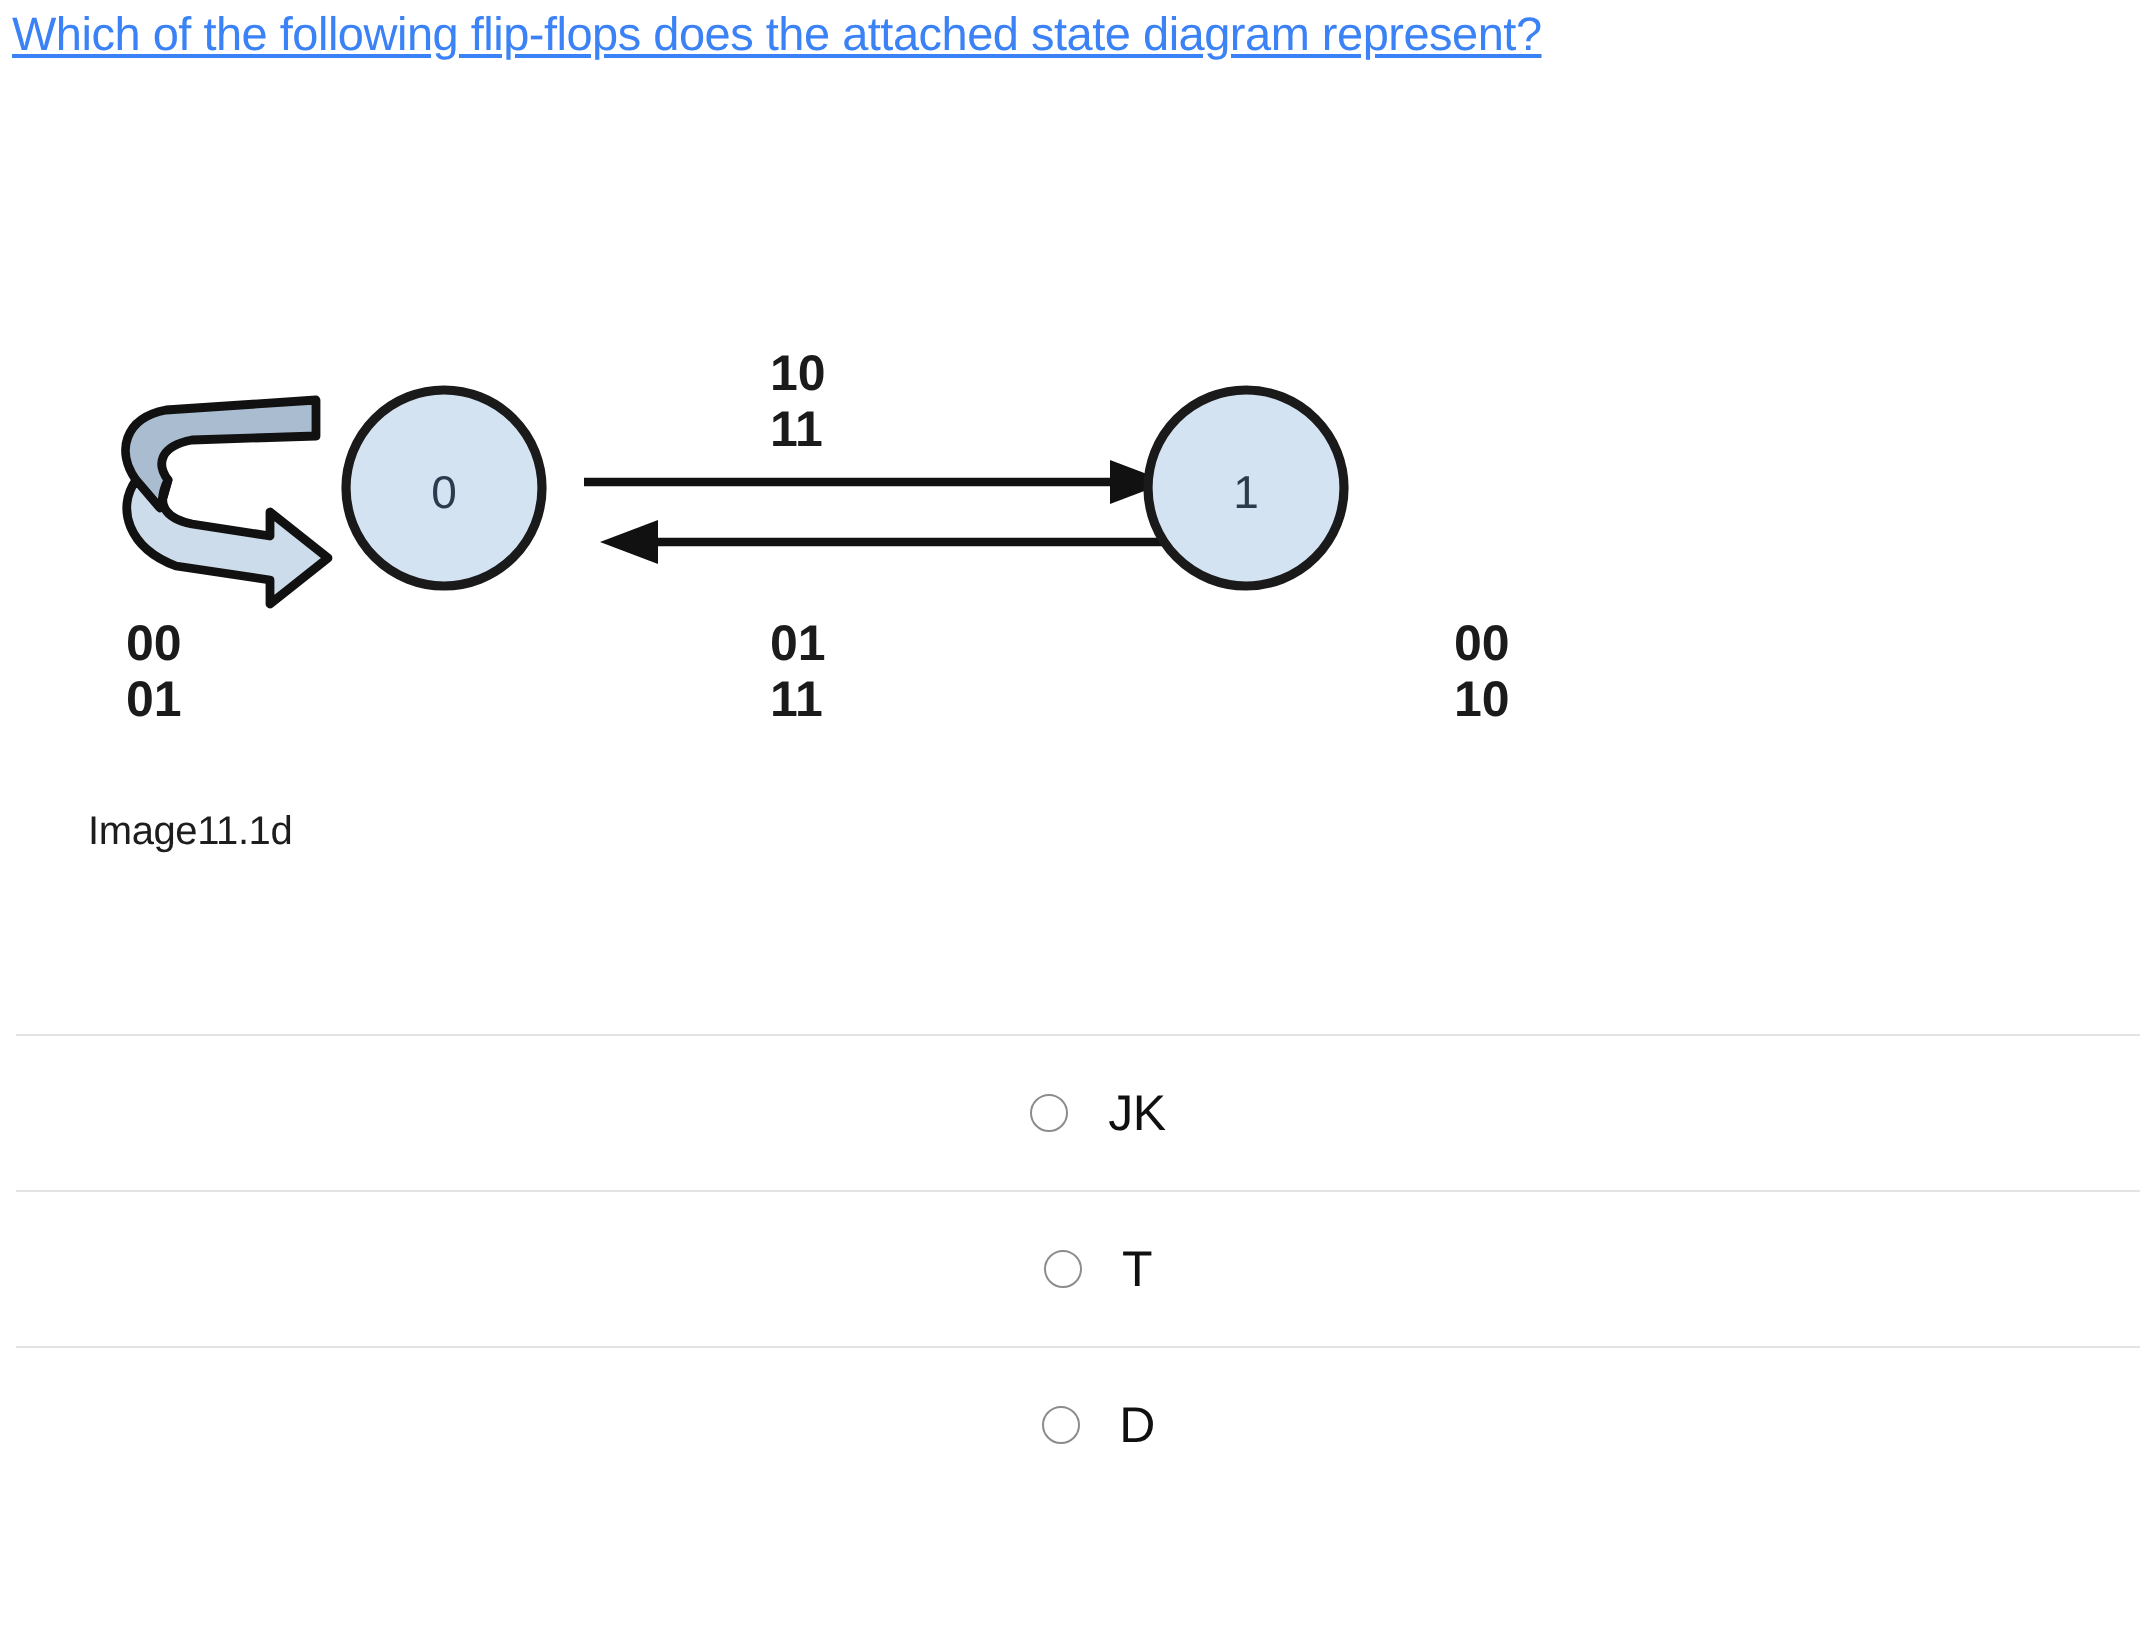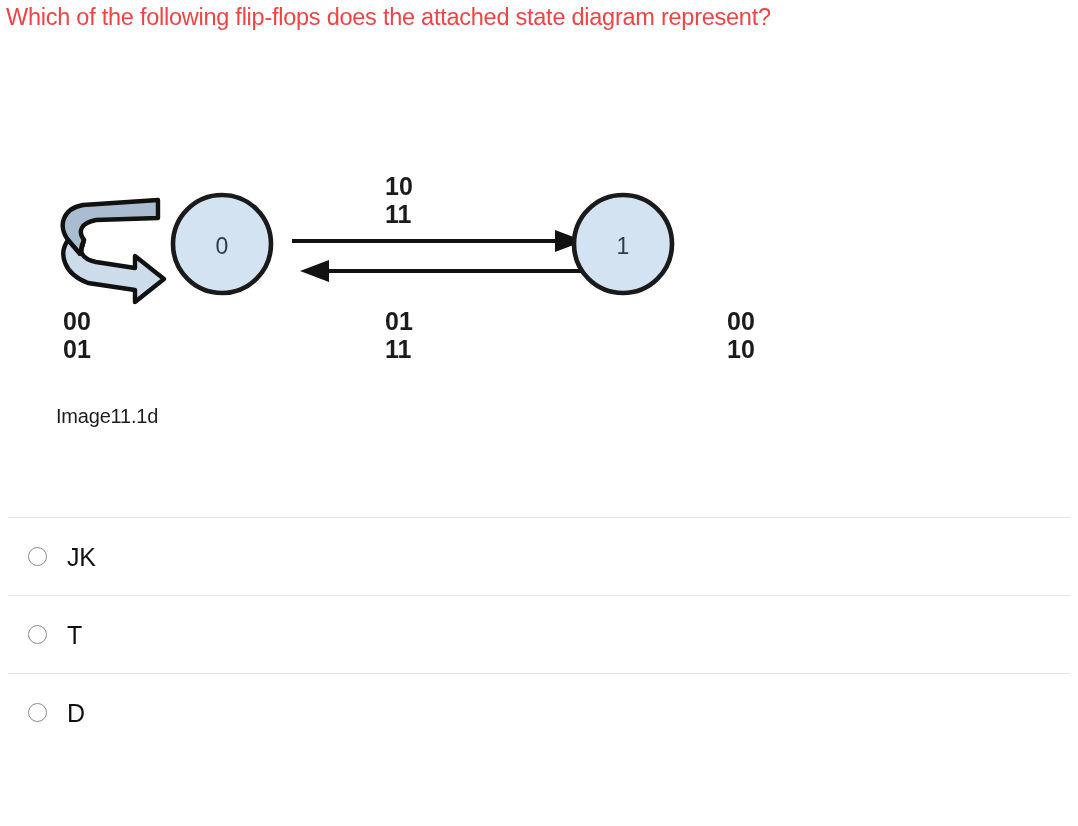--- a/index.html
+++ b/index.html
@@ -20,41 +20,42 @@
 
   
   .question-prompt {
     position: absolute;
     left: 6px;
     top: 2px;
     width: 1070px;
     font-size: 23.5px;
     line-height: 30px;
     letter-spacing: -0.25px;
-    color: #ef4444;
+    color: #3b82f6;
     white-space: nowrap;
+    text-decoration: underline;
   }
 
   
   .figure-block {
     position: absolute;
     left: 0;
     top: 120px;
     width: 1078px;
     height: 330px;
   }
   .diagram-svg {
     position: absolute;
     left: 40px;
     top: 20px;
   }
 
   .figure-caption {
     position: absolute;
-    left: 56px;
+    left: 44px;
     top: 283px;
     font-size: 20px;
     line-height: 26px;
     color: #1d1d1d;
     letter-spacing: -0.2px;
   }
 
   
   .options-list {
     position: absolute;
@@ -65,20 +66,21 @@
   .option-row {
     position: relative;
     height: 78px;
     box-sizing: border-box;
     border-top: 1.6px solid #e3e3e3;
     display: flex;
     align-items: center;
     padding-left: 20px;
     margin: 0 8px;
     cursor: pointer;
+    justify-content: center;
   }
   .option-row:last-child {
     border-bottom: none;
   }
   .radio-circle {
     width: 19px;
     height: 19px;
     border: 1.6px solid #8c8c8c;
     border-radius: 50%;
     background: #ffffff;

